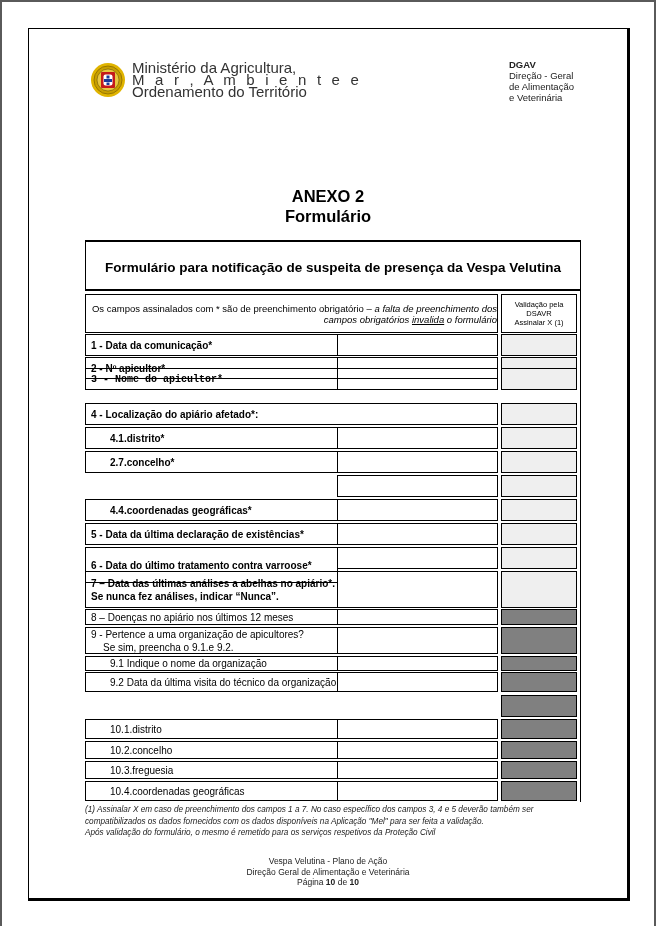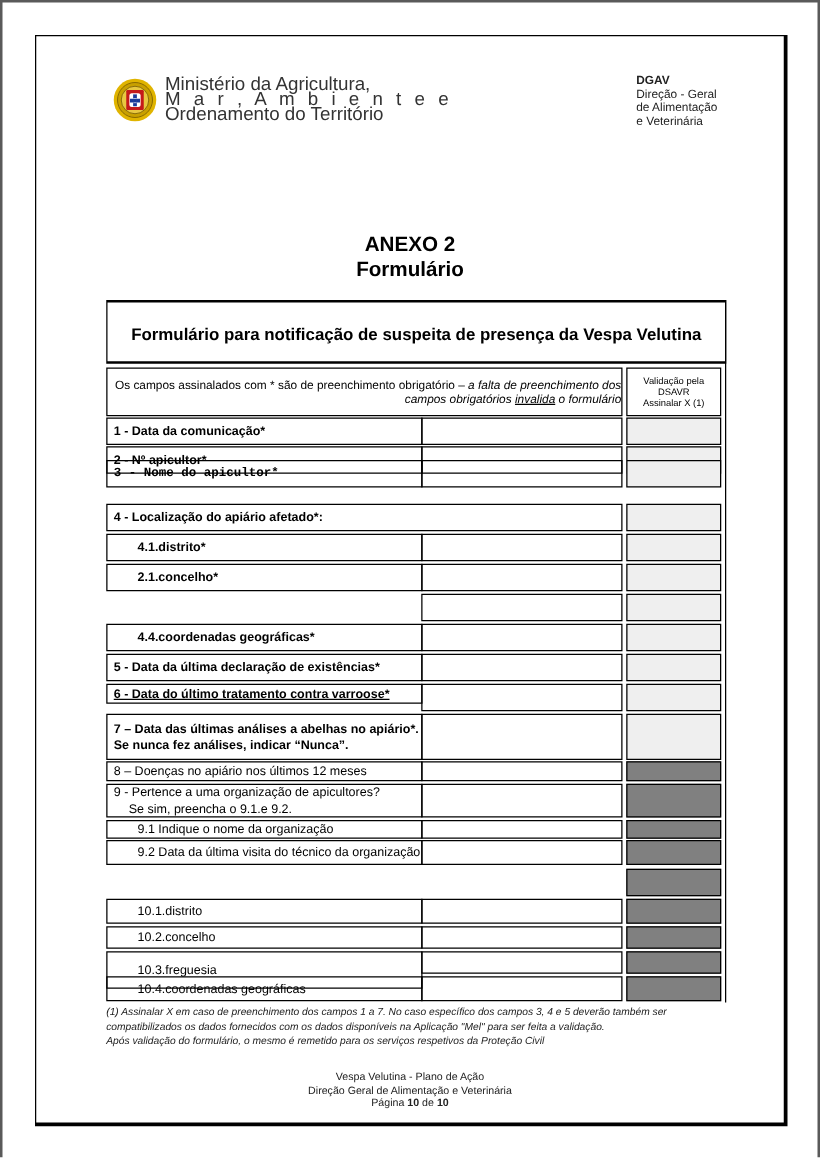--- a/index.html
+++ b/index.html
@@ -126,21 +126,21 @@
     <div class="cell-valid light" style="height:22px;"></div>
   </div>
 
   <div class="row" style="top:187px; height:22px;">
     <div class="cell-label bold indent" style="width:253px; height:22px;">4.1.distrito*</div>
     <div class="cell-value" style="height:22px;"></div>
     <div class="cell-valid light" style="height:22px;"></div>
   </div>
 
   <div class="row" style="top:211px; height:22px;">
-    <div class="cell-label bold indent" style="width:253px; height:22px;">2.1.concelho*</div>
+    <div class="cell-label bold indent" style="width:253px; height:22px;">2.7.concelho*</div>
     <div class="cell-value" style="height:22px;"></div>
     <div class="cell-valid light" style="height:22px;"></div>
   </div>
 
   <div class="row" style="top:235px; height:22px;">
     <div class="cell-value" style="height:22px;"></div>
     <div class="cell-valid light" style="height:22px;"></div>
   </div>
 
   <div class="row" style="top:259px; height:22px;">
@@ -149,21 +149,21 @@
     <div class="cell-valid light" style="height:22px;"></div>
   </div>
 
   <div class="row" style="top:283px; height:22px;">
     <div class="cell-label bold" style="width:253px; height:22px;">5 - Data da última declaração de existências*</div>
     <div class="cell-value" style="height:22px;"></div>
     <div class="cell-valid light" style="height:22px;"></div>
   </div>
 
   <div class="row" style="top:307px; height:22px;">
-    <div class="cell-label bold" style="width:253px; height:16px;text-decoration:underline;">6 - Data do último tratamento contra varroose*</div>
+    <div class="cell-label bold" style="width:253px; height:36px;">6 - Data do último tratamento contra varroose*</div>
     <div class="cell-value" style="height:22px;"></div>
     <div class="cell-valid light" style="height:22px;"></div>
   </div>
 
   <div class="row" style="top:331px; height:37px;">
     <div class="cell-label bold" style="width:253px; height:37px; flex-direction:column; align-items:flex-start; justify-content:center;">
       <div>7 – Data das últimas análises a abelhas no apiário*.</div>
       <div>Se nunca fez análises, indicar “Nunca”.</div>
     </div>
     <div class="cell-value" style="height:37px;"></div>
@@ -207,21 +207,21 @@
     <div class="cell-valid dark" style="height:20px;"></div>
   </div>
 
   <div class="row" style="top:501px; height:18px;">
     <div class="cell-label indent" style="width:253px; height:18px;">10.2.concelho</div>
     <div class="cell-value" style="height:18px;"></div>
     <div class="cell-valid dark" style="height:18px;"></div>
   </div>
 
   <div class="row" style="top:521px; height:18px;">
-    <div class="cell-label indent" style="width:253px; height:30px;">10.3.freguesia</div>
+    <div class="cell-label indent" style="width:253px; height:18px;">10.3.freguesia</div>
     <div class="cell-value" style="height:18px;"></div>
     <div class="cell-valid dark" style="height:18px;"></div>
   </div>
 
   <div class="row" style="top:541px; height:20px;">
     <div class="cell-label indent" style="width:253px; height:20px;">10.4.coordenadas geográficas</div>
     <div class="cell-value" style="height:20px;"></div>
     <div class="cell-valid dark" style="height:20px;"></div>
   </div>
 </div>

